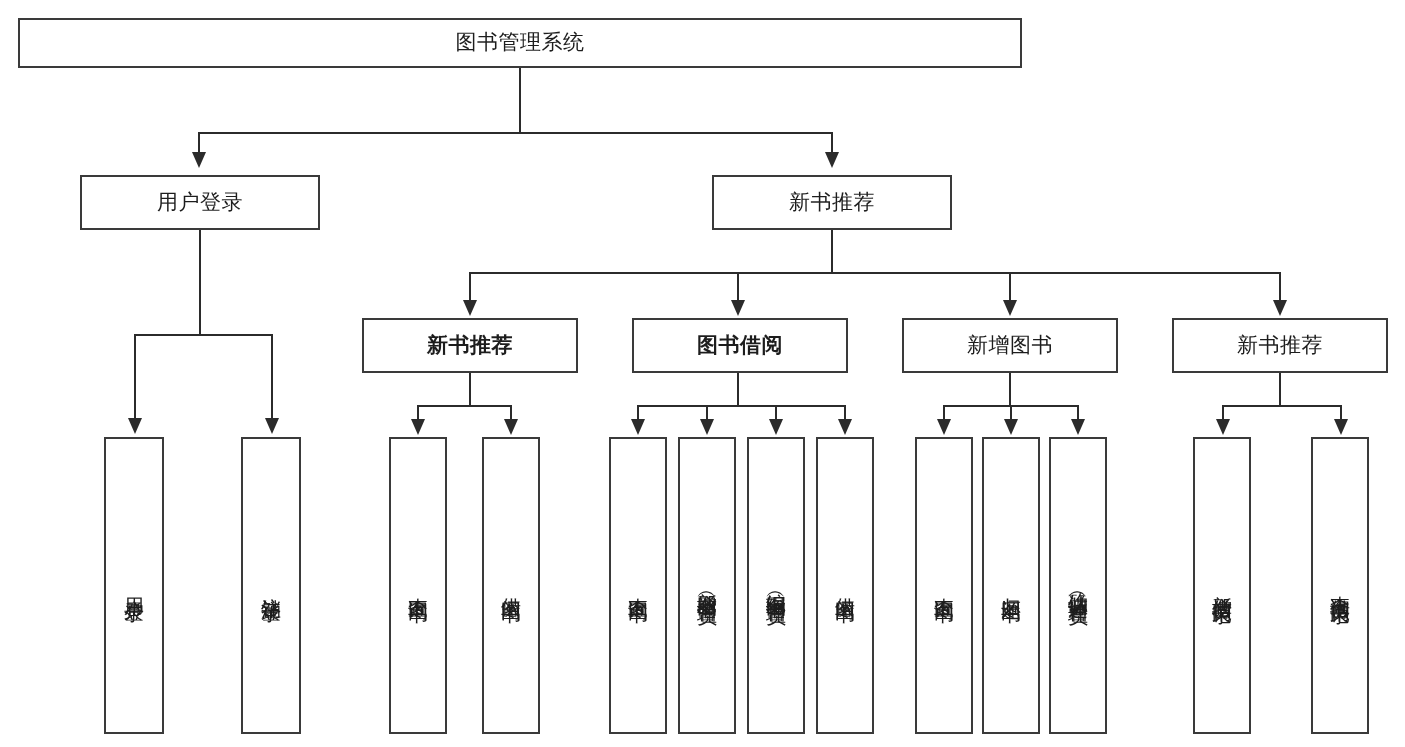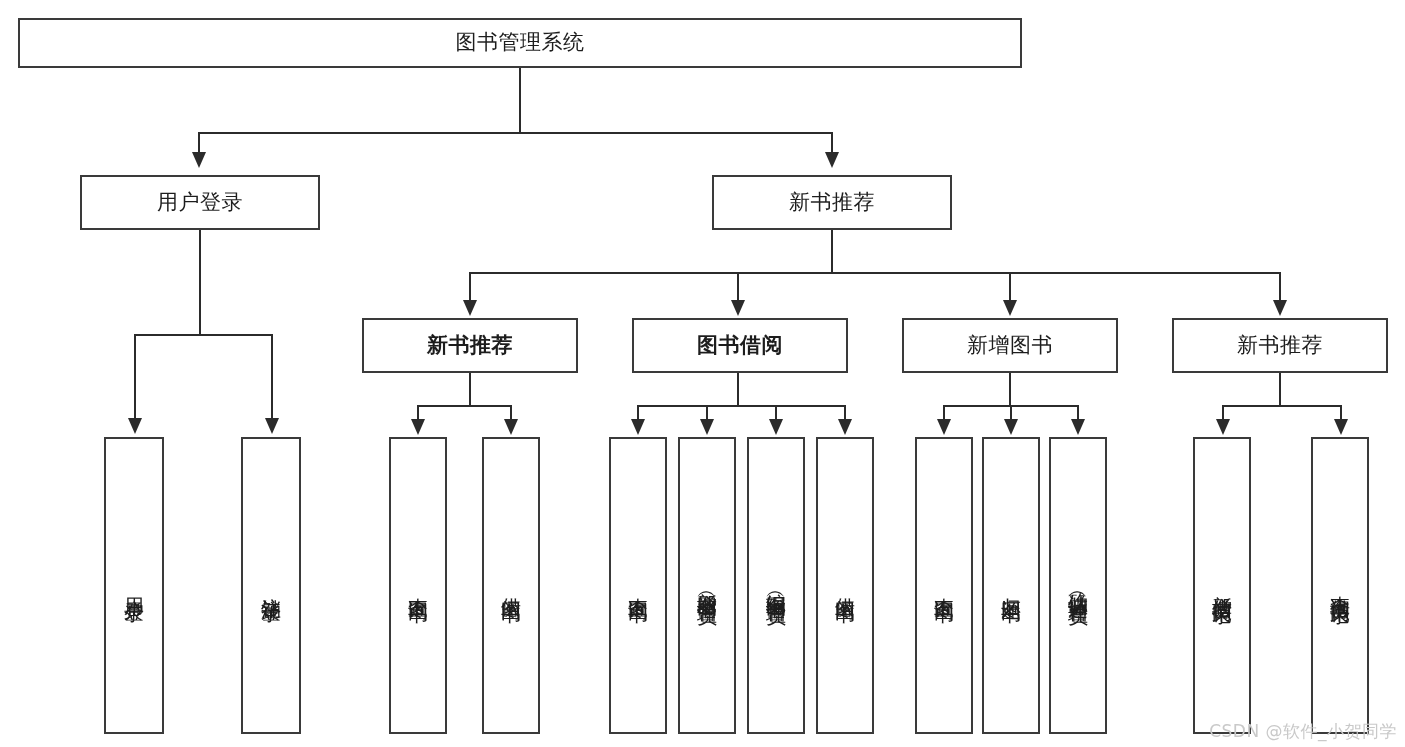--- a/index.html
+++ b/index.html
@@ -211,15 +211,14 @@
     <span class="vtext">确认归还（管理员）</span>
   </div>
 
   <div class="node v" style="left:1193px; top:437px; width:58px; height:297px;">
     <span class="vtext">新增借阅记录</span>
   </div>
   <div class="node v" style="left:1311px; top:437px; width:58px; height:297px;">
     <span class="vtext">查询借阅记录</span>
   </div>
 
-  <div id="watermark">CSDN @软件_小贺同学</div>
 
 </div>
 
 </body></html>

